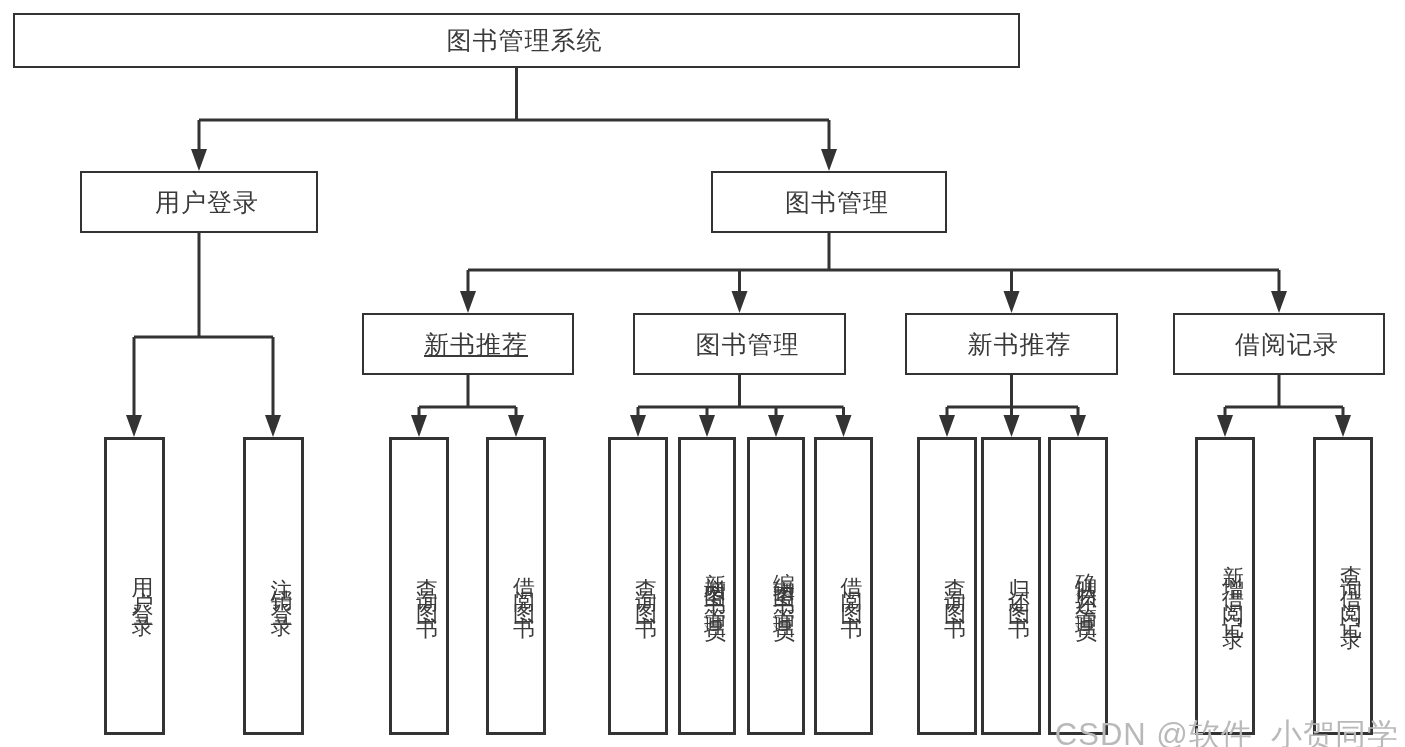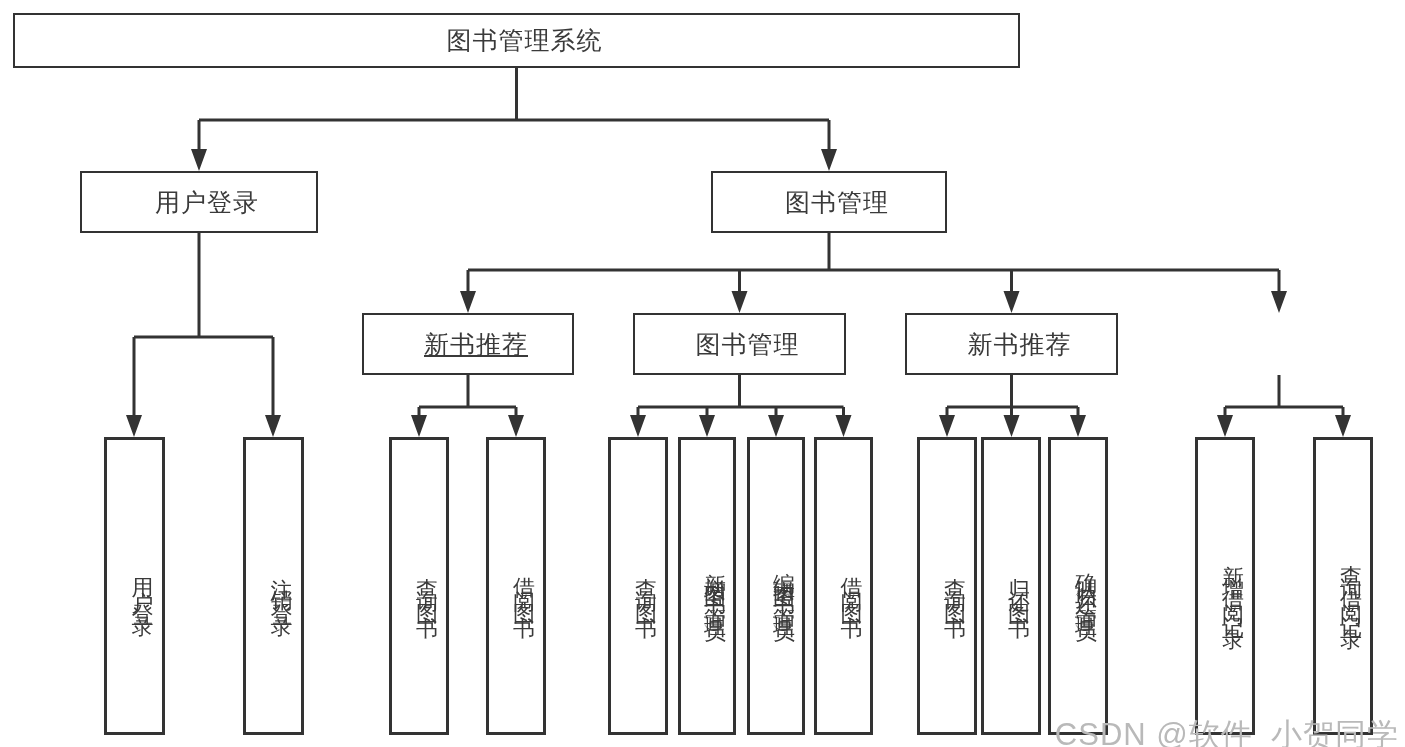--- a/index.html
+++ b/index.html
@@ -120,20 +120,23 @@
 
   <div class="node hnode n-new-book">
     <span>新书推荐</span>
   </div>
   <div class="node hnode n-book-borrow">
     <span>图书管理</span>
   </div>
   <div class="node hnode n-current-borrow">
     <span>新书推荐</span>
   </div>
+  <div class="node hnode n-borrow-record">
+    <span>借阅记录</span>
+  </div>
 
   <div class="node vnode lf1">
     <span class="vtext">用户登录</span>
   </div>
   <div class="node vnode lf2">
     <span class="vtext">注销登录</span>
   </div>
 
   <div class="node vnode lf3">
     <span class="vtext">查询图书</span>

